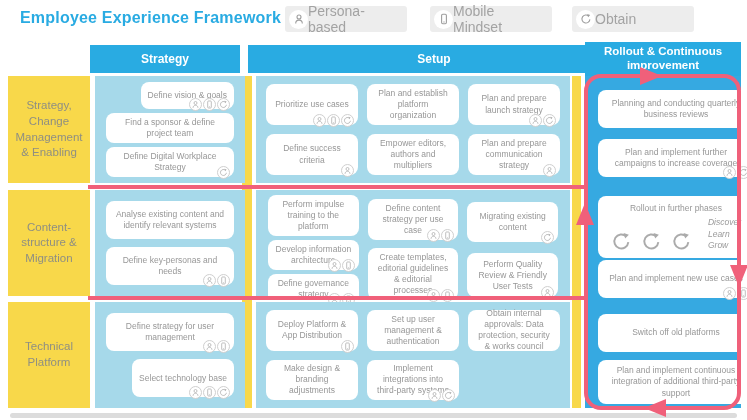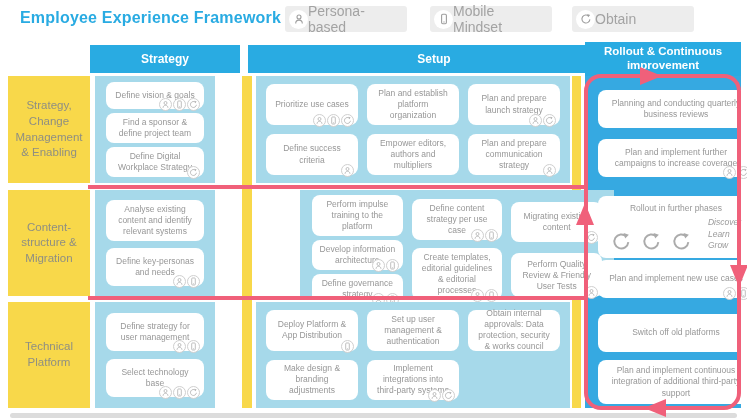--- a/index.html
+++ b/index.html
@@ -22,28 +22,28 @@
   
   .row-label{position:absolute;left:8px;width:82px;background:#f8d84a;color:#8f8f82;
              display:flex;align-items:center;justify-content:center;text-align:center;
              font-size:11.5px;line-height:1.35;padding:0 12px;box-sizing:border-box;}
   .strip{position:absolute;top:76px;height:332px;background:#f8d84a;}
   .strip1{left:242px;width:10px;}
   .strip2{left:572px;width:9px;}
   
   .cell{position:absolute;background:#a6d9ea;box-sizing:border-box;}
   .r1{top:76px;height:107px;} .r2{top:190px;height:106px;} .r3{top:302px;height:106px;}
-  .c-strategy{left:95px;width:120px;}
+  .c-strategy{left:95px;width:150px;align-items:flex-end;}
   .c-setup{left:256px;width:314px;}
   .rollout-block{position:absolute;left:585px;top:76px;width:156px;height:332px;background:#36a9e1;}
   .rollout-cell{position:absolute;left:585px;width:156px;background:transparent;}
   .stack{display:flex;flex-direction:column;justify-content:space-evenly;padding:2px 11px;}
   .stack-rollout{display:flex;flex-direction:column;justify-content:space-evenly;padding:4px 13px;}
   .grid3{display:grid;grid-template-columns:repeat(3,1fr);gap:9px 9px;padding:8px 10px;}
-  .cols3{display:grid;grid-template-columns:repeat(3,1fr);gap:0 9px;padding:3px 12px;margin-left:44px;}
+  .cols3{display:grid;grid-template-columns:repeat(3,1fr);gap:0 9px;padding:3px 12px;}
   .subcol{display:flex;flex-direction:column;justify-content:space-evenly;}
   
   .card{position:relative;background:#fff;border-radius:8px;color:#979797;font-size:8.5px;
         line-height:1.3;display:flex;align-items:center;justify-content:center;text-align:center;
         padding:4px 7px;box-sizing:border-box;min-height:26px;}
   .stack .card{min-height:27px;}
   .stack-rollout .card{min-height:38px;}
   .subcol .card{min-height:28px;margin:2px 0;}
   .icon-row{position:absolute;right:4px;bottom:-2px;display:flex;gap:1px;}
   .mini-icon{width:13px;height:13px;border-radius:50%;background:#fff;border:1px solid #cfcfcf;

